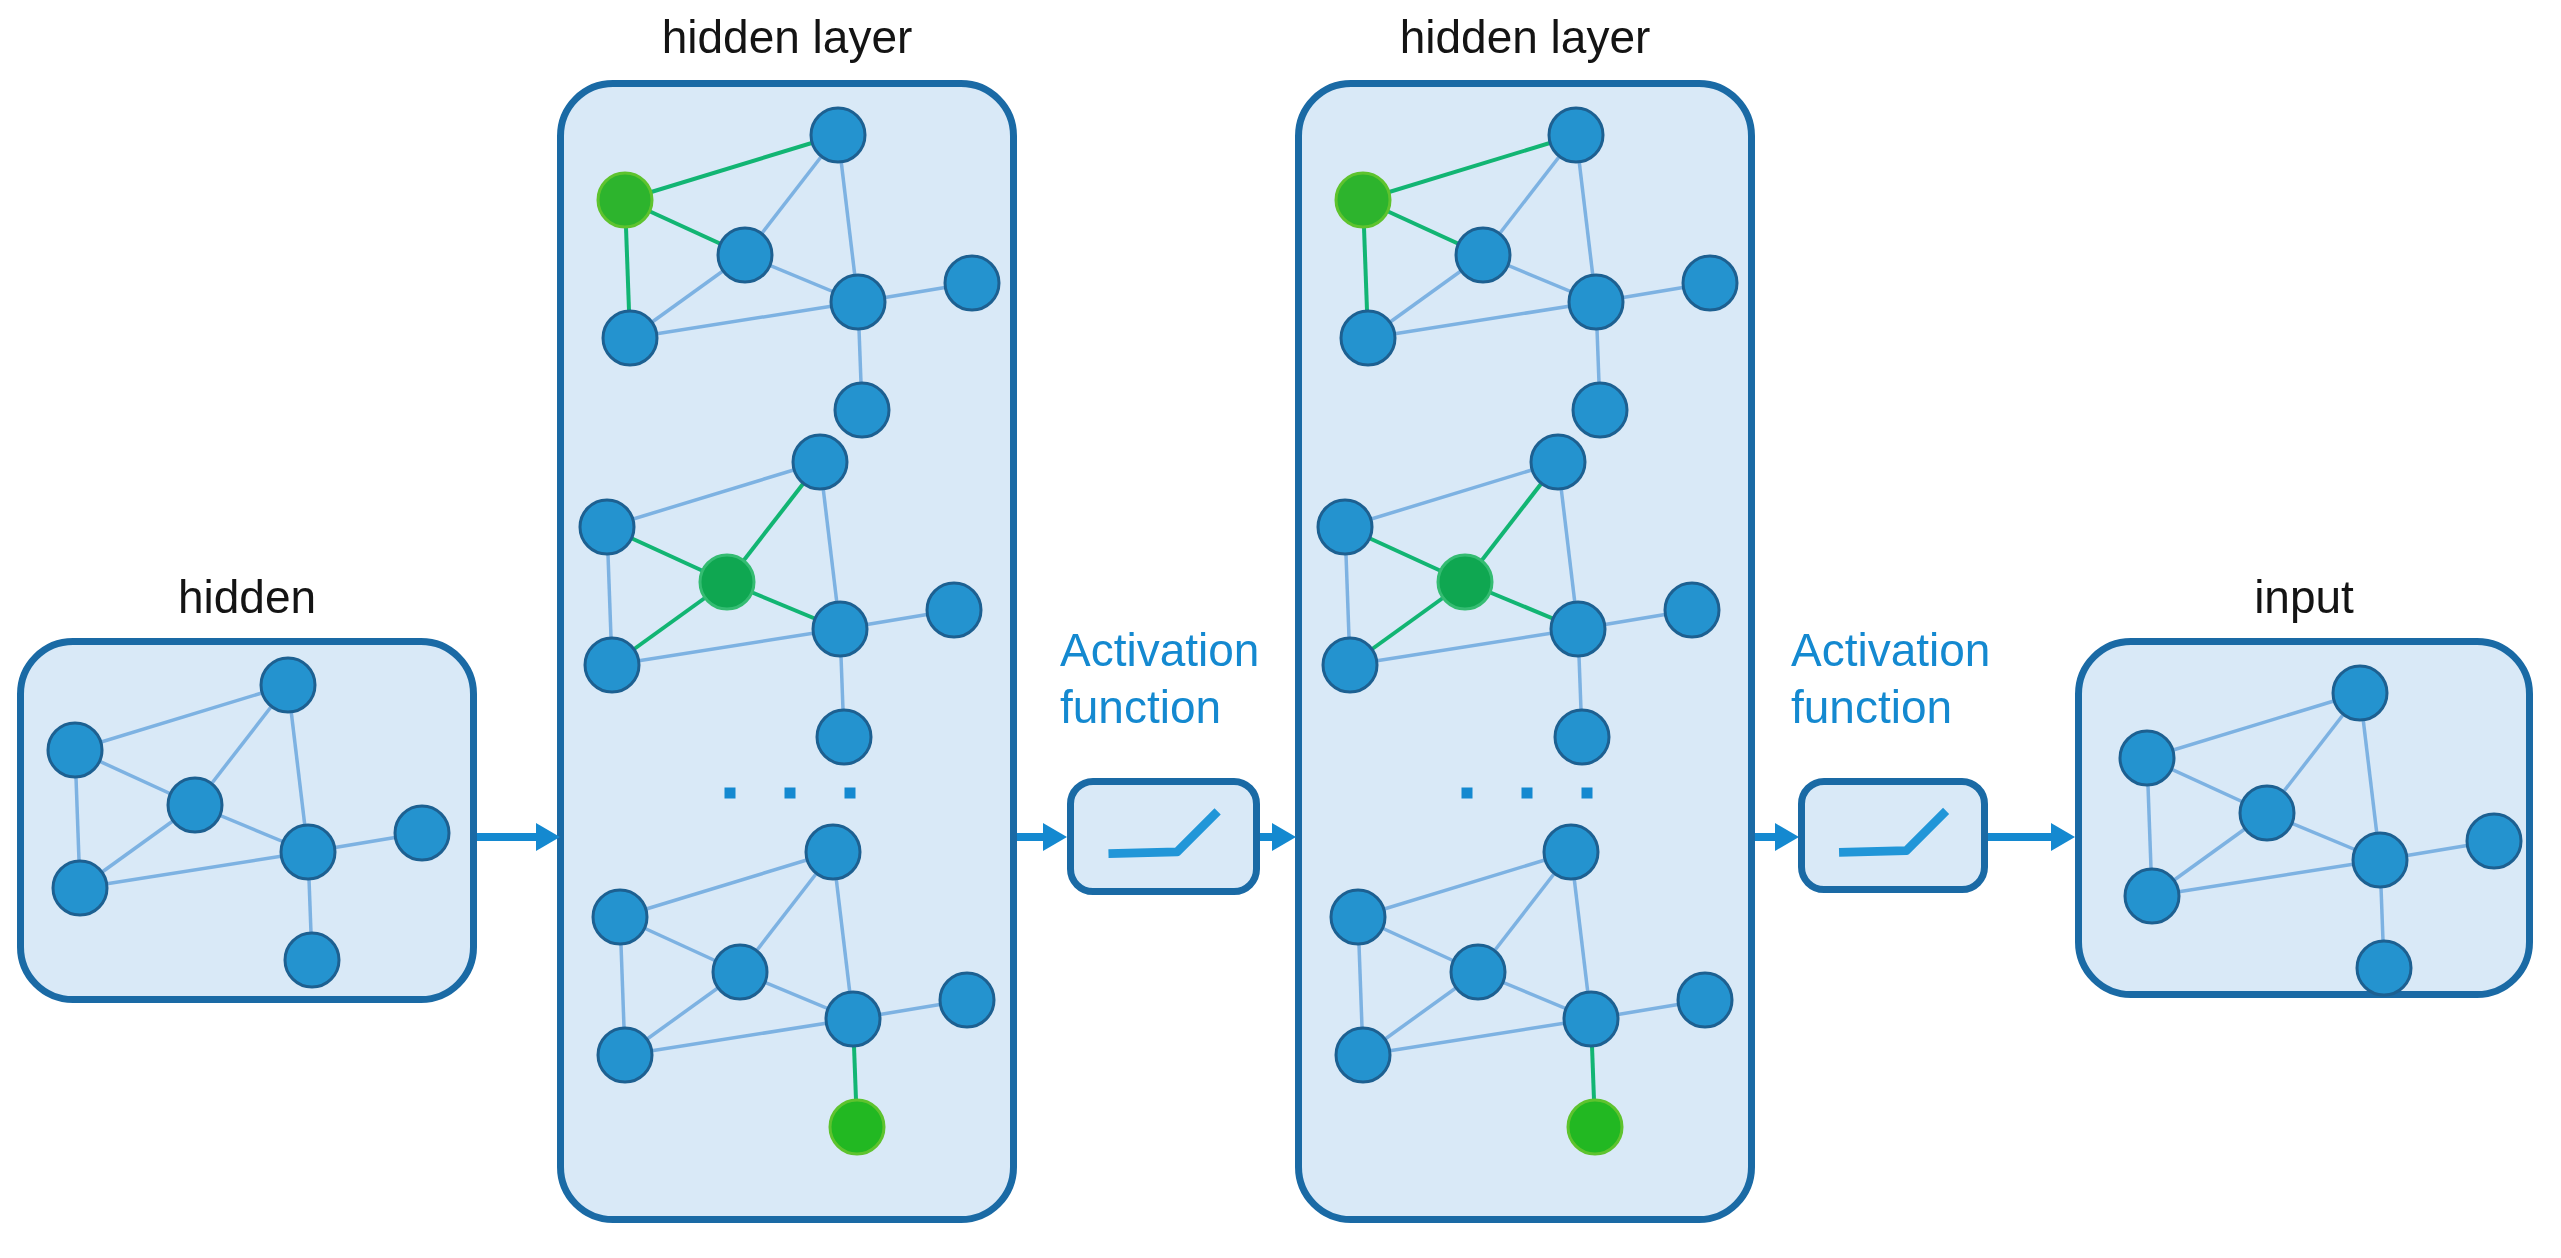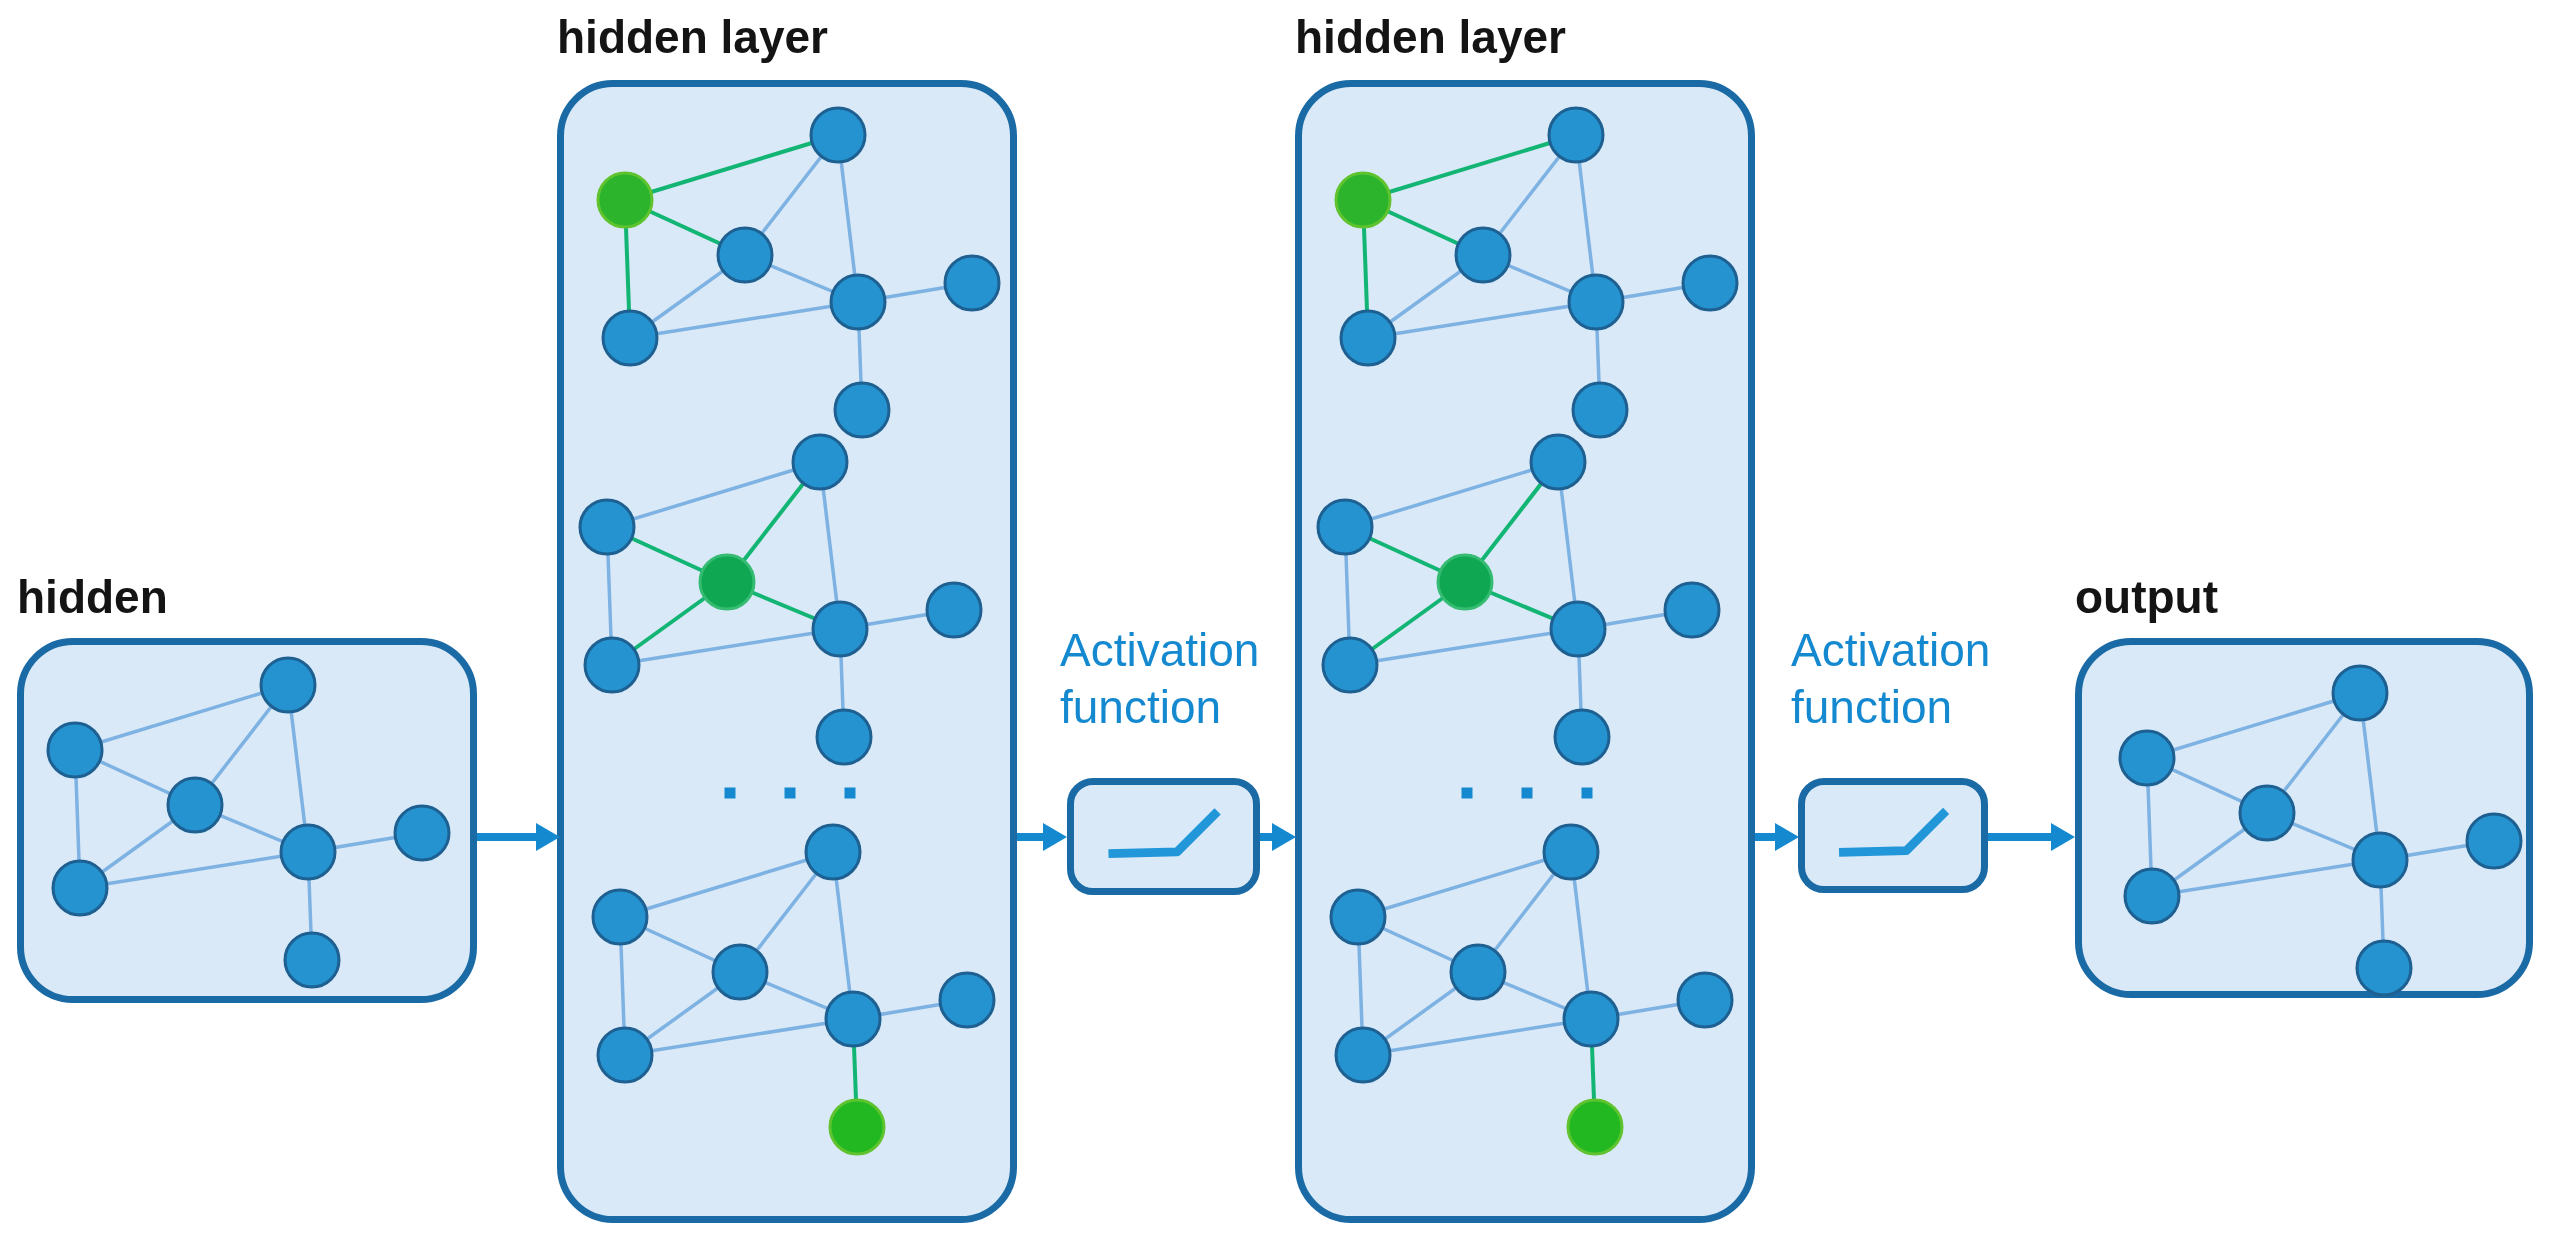--- a/index.html
+++ b/index.html
@@ -1,22 +1,22 @@
 <!DOCTYPE html>
 <html style="--c-canvas_bg: #ffffff; --c-panel_fill: #d9e9f7; --c-panel_border: #1a6aa5; --c-title_text: #141414; --c-accent: #1489d0; --c-relu_stroke: #2196d8; --c-node_fill: #2493cf; --c-node_border: #1d6091; --c-edge_blue: #7db2e2; --c-edge_green: #12b573; --c-green_node: #1fb33f; --c-green_node_rim: #4fc431;"><head>
 <meta charset="utf-8">
 <style>
   html,body{margin:0;padding:0;background:#ffffff;}
   .canvas{
     position:relative;width:2561px;height:1258px;background:#ffffff;
     font-family:"Liberation Sans",sans-serif;overflow:hidden;
   }
   .title{
-    position:absolute;height:58px;line-height:58px;
-    font-size:46px;font-weight:bold;color:var(--c-title_text,#141414);
+    position:absolute;height:58px;line-height:58px;text-align:center;
+    font-size:46px;font-weight:normal;color:var(--c-title_text,#141414);
     white-space:nowrap;
   }
   .panel{
     position:absolute;box-sizing:border-box;
     background:var(--c-panel_fill,#d9e9f7);
     border:7px solid var(--c-panel_border,#1a6aa5);
     border-radius:56px;
   }
   .panel > svg{position:absolute;left:-7px;top:-7px;overflow:visible;}
   .arrow{
@@ -40,21 +40,21 @@
   .act-box svg{position:absolute;left:0;top:0;width:100%;height:100%;}
 </style>
 </head>
 <body>
 
 <div class="canvas">
 
   <div class="title" style="left:17px;top:568px;width:460px">hidden</div>
   <div class="title" style="left:557px;top:8px;width:460px">hidden layer</div>
   <div class="title" style="left:1295px;top:8px;width:460px">hidden layer</div>
-  <div class="title" style="left:2075px;top:568px;width:458px">output</div>
+  <div class="title" style="left:2075px;top:568px;width:458px">input</div>
 
   <div class="panel" style="left:17px;top:638px;width:460px;height:365px">
     <svg width="460" height="365" viewBox="0 0 460 365">
         <line x1="271" y1="47" x2="58" y2="112" stroke="#7db2e2" stroke-width="3.5"></line>
         <line x1="271" y1="47" x2="178" y2="167" stroke="#7db2e2" stroke-width="3.5"></line>
         <line x1="271" y1="47" x2="291" y2="214" stroke="#7db2e2" stroke-width="3.5"></line>
         <line x1="58" y1="112" x2="178" y2="167" stroke="#7db2e2" stroke-width="3.5"></line>
         <line x1="58" y1="112" x2="63" y2="250" stroke="#7db2e2" stroke-width="3.5"></line>
         <line x1="178" y1="167" x2="291" y2="214" stroke="#7db2e2" stroke-width="3.5"></line>
         <line x1="178" y1="167" x2="63" y2="250" stroke="#7db2e2" stroke-width="3.5"></line>

